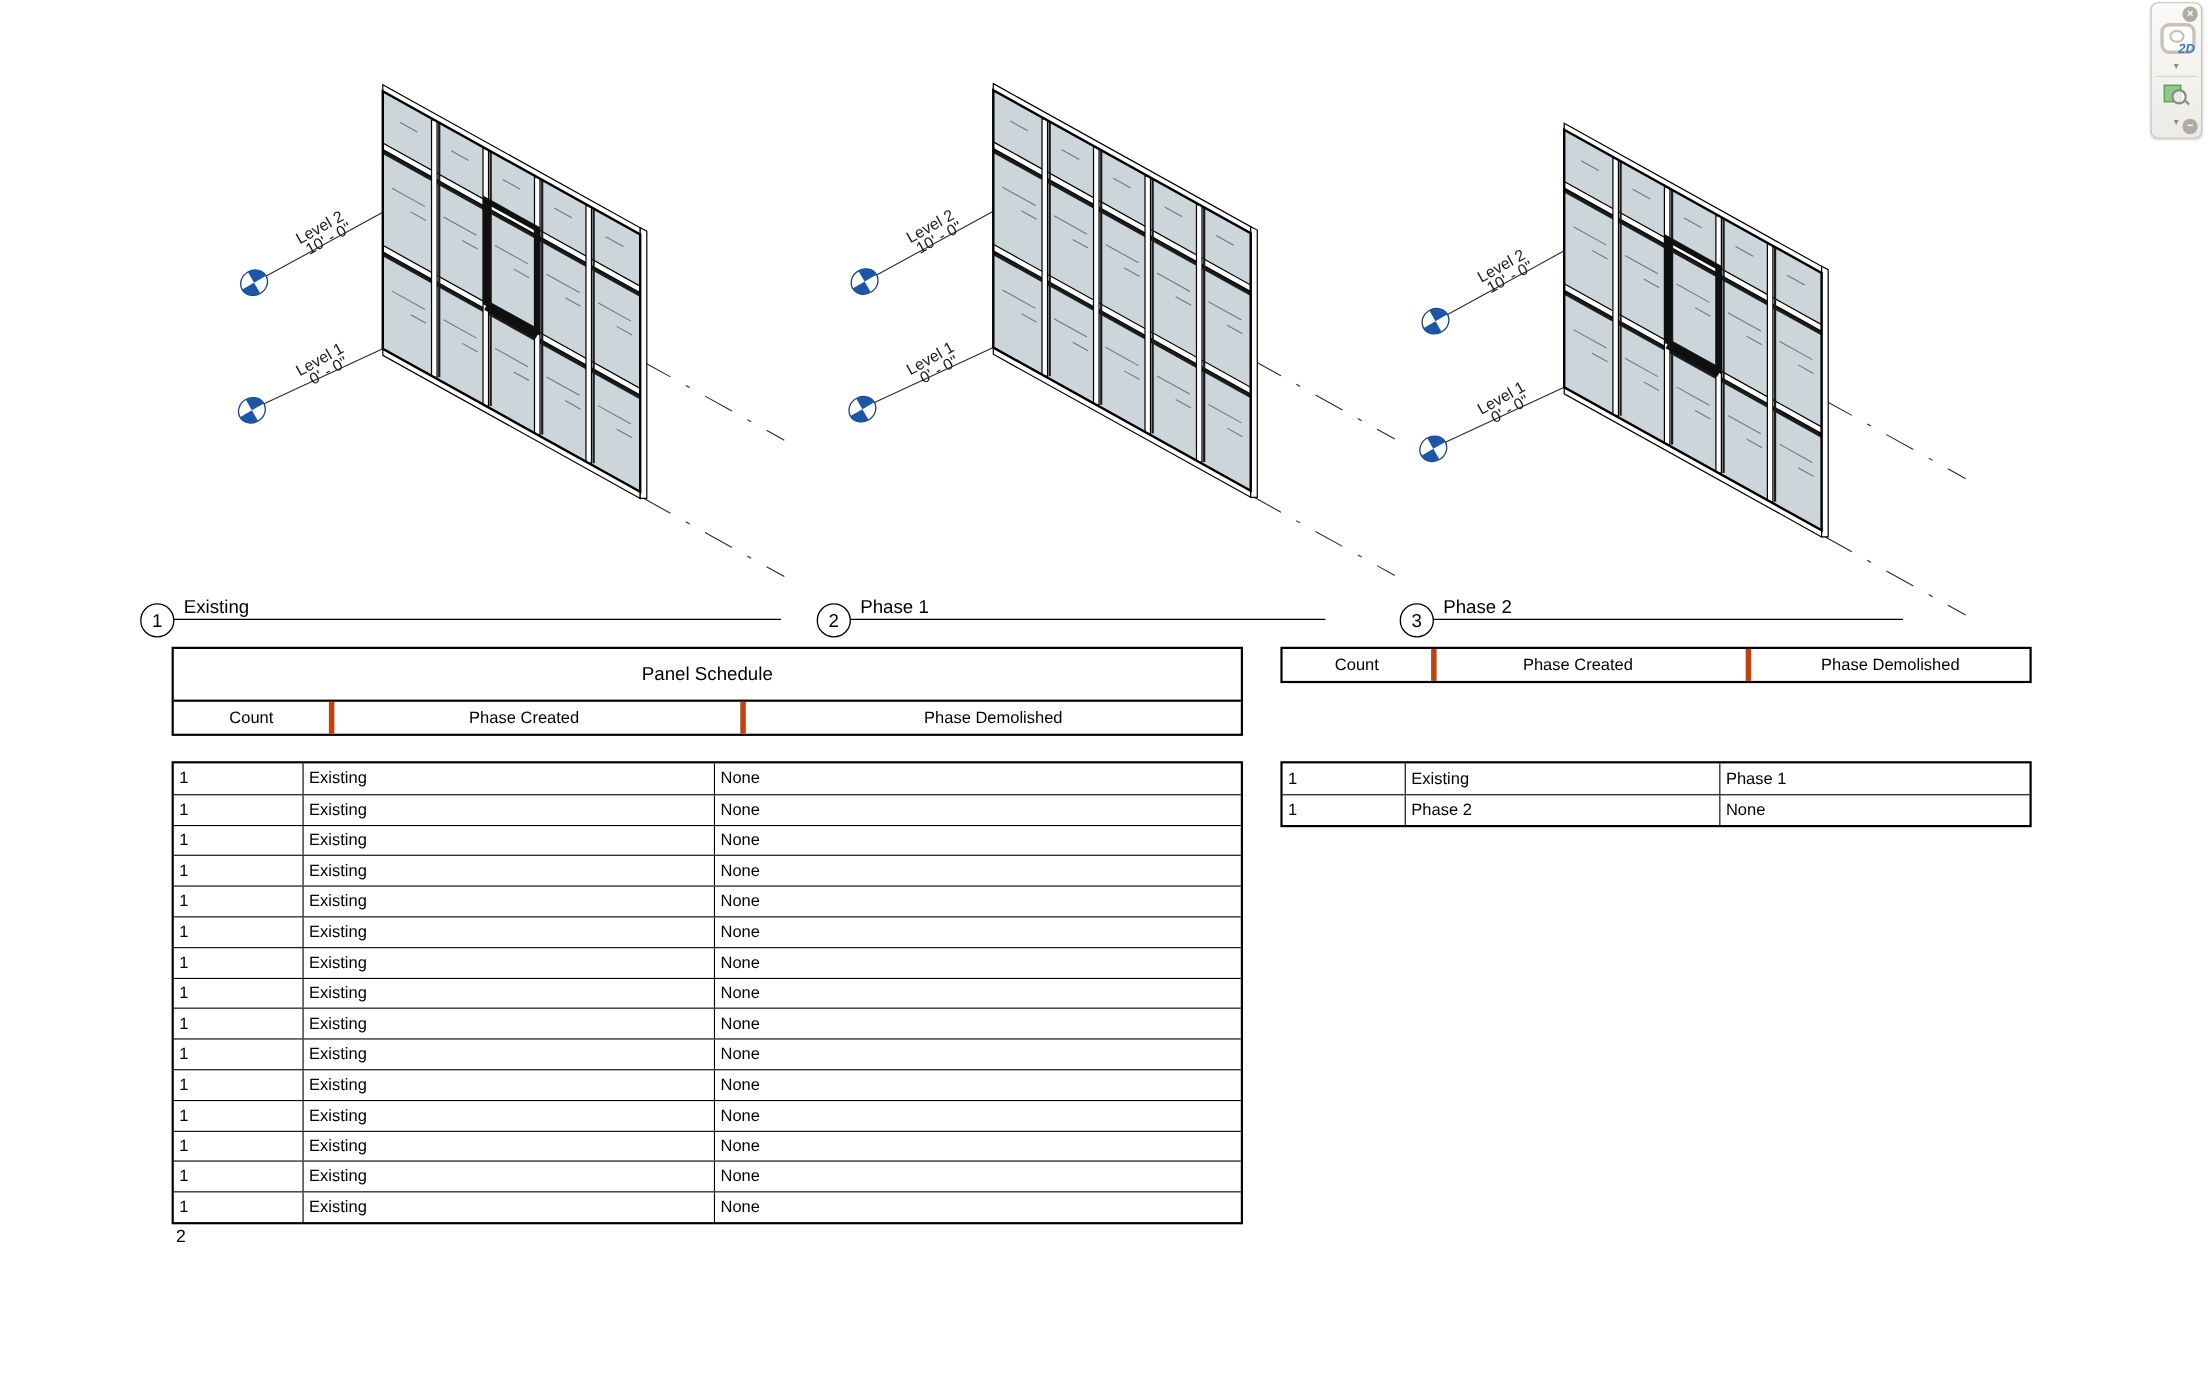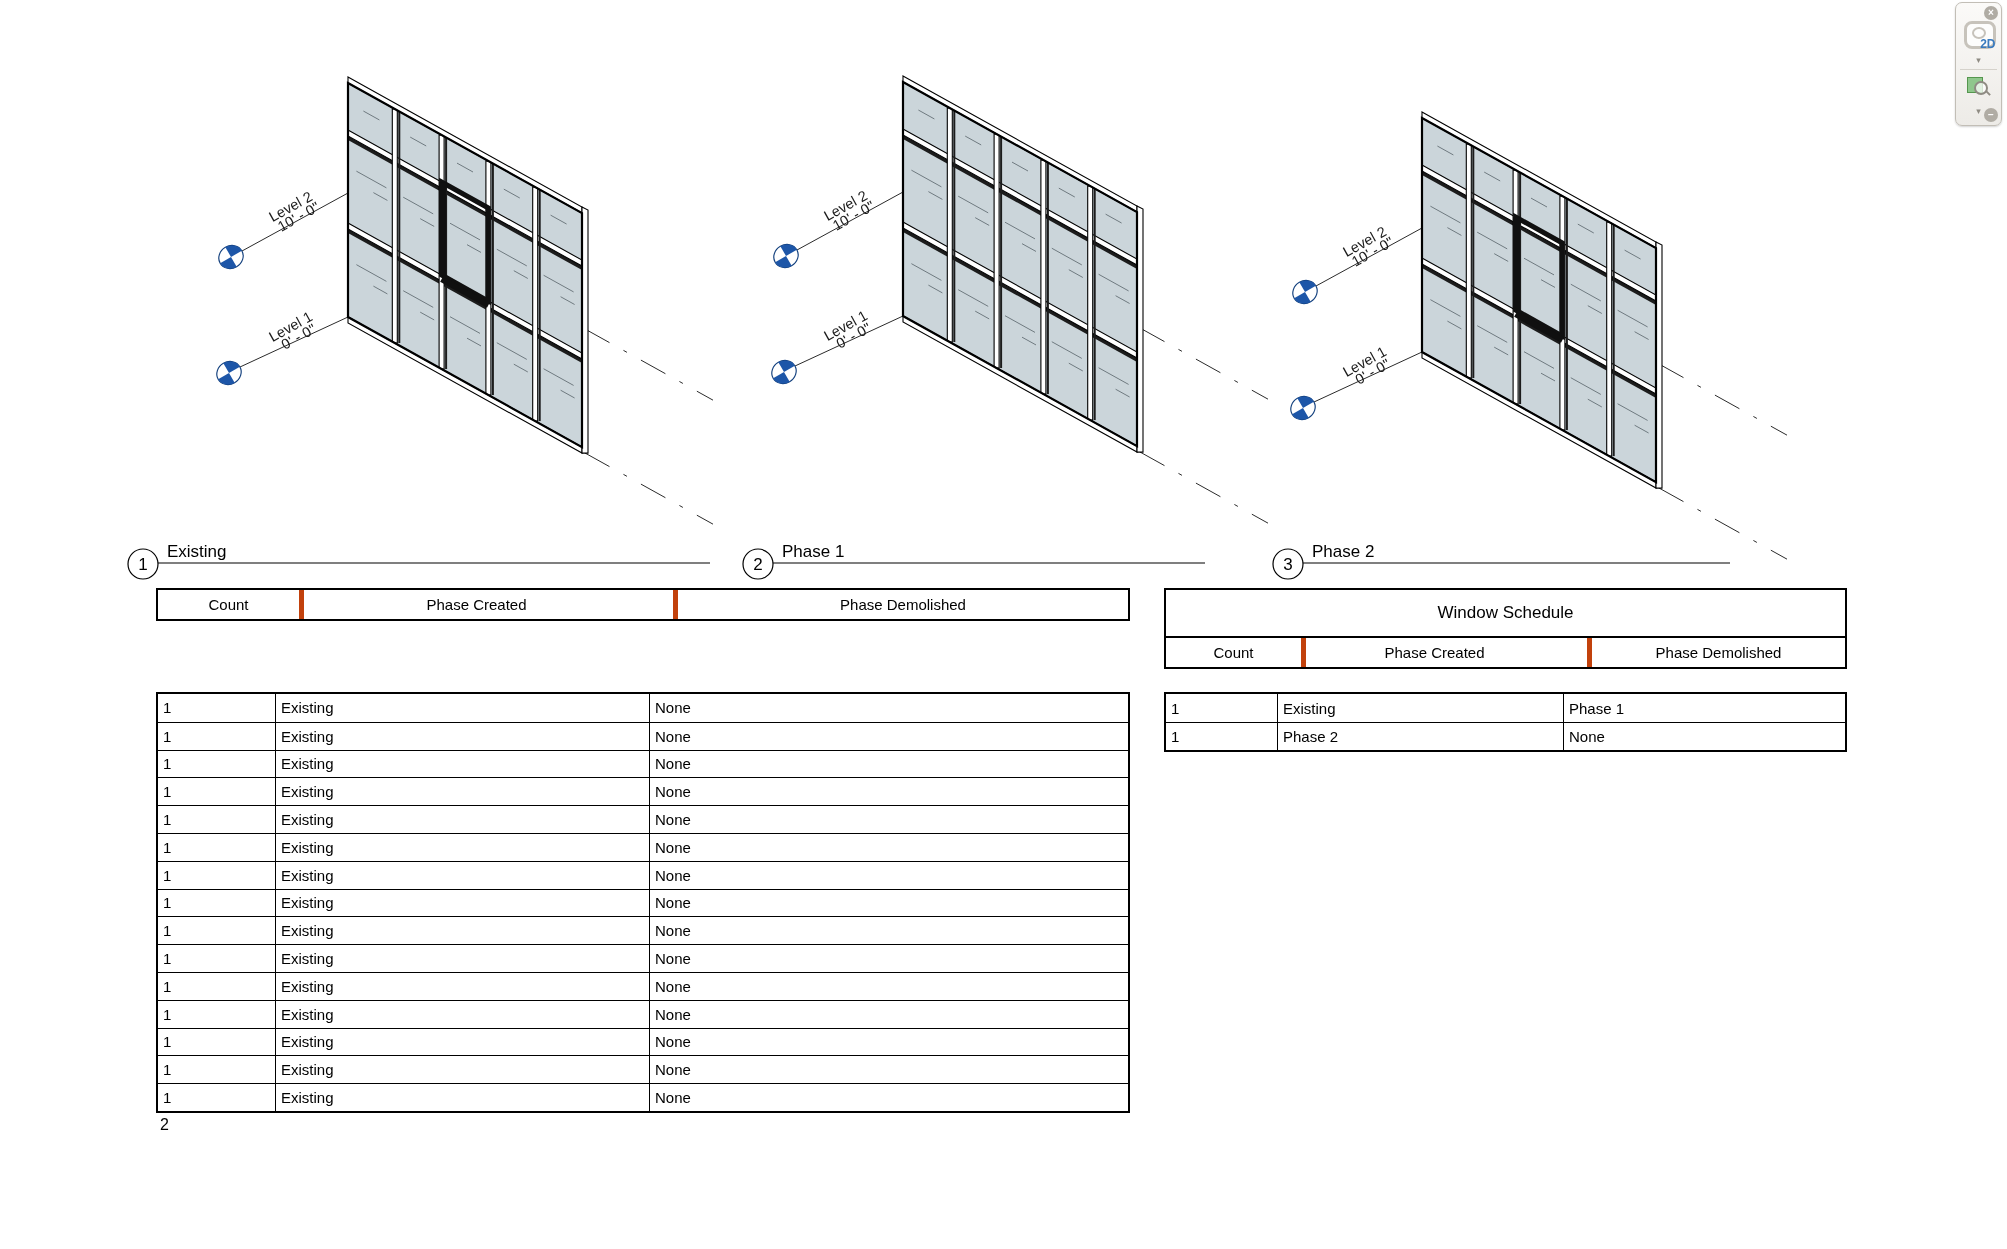--- a/index.html
+++ b/index.html
@@ -29,21 +29,21 @@
   .nav-close,.nav-collapse{position:absolute;width:14px;height:14px;border-radius:50%;
           background:#b0aca4;color:#fff;font-size:10px;line-height:14px;text-align:center;
           font-weight:bold;cursor:default;}
   .nav-close{top:3px;right:3px;}
   .nav-collapse{bottom:3px;right:3px;}
   .nav-wheel{position:absolute;top:18px;left:50%;transform:translateX(-50%);width:34px;height:30px;}
   .nav-wheel-ring{position:absolute;left:2px;top:0;width:26px;height:22px;border:3px solid #c7c3bb;
           border-radius:8px;background:#fdfdfc;}
   .nav-wheel-ring:after{content:"";position:absolute;left:5px;top:3px;width:10px;height:8px;
           border:2px solid #c7c3bb;border-radius:50%;}
-  .nav-2d{position:absolute;right:0;bottom:0;font-size:12px;font-weight:bold;color:#3a7bbf;}
+  .nav-2d{position:absolute;right:0;bottom:0;font-size:12px;font-weight:bold;color:#3a7bbf;font-style:italic;}
   .nav-chevron{position:absolute;width:100%;text-align:center;font-size:9px;color:#8f8b83;}
   .nav-chevron.c1{top:52px;}
   .nav-chevron.c2{top:103px;}
   .nav-sep{position:absolute;top:66px;left:4px;right:4px;border-top:1px solid #d5d2cb;}
   .nav-zoom{position:absolute;top:72px;left:50%;transform:translateX(-50%);width:24px;height:24px;}
   .nav-zoom-sq{position:absolute;left:0;top:2px;width:14px;height:14px;background:#8fc78c;
           border:1px solid #55964e;}
   .nav-zoom-lens{position:absolute;left:7px;top:6px;width:10px;height:10px;border:2px solid #8f8b83;
           border-radius:50%;background:rgba(255,255,255,.75);}
   .nav-zoom-handle{position:absolute;left:18px;top:17px;width:6px;height:2px;background:#8f8b83;
@@ -270,20 +270,21 @@
       </g>
       <g>
         <line x1="1303" y1="563" x2="1730" y2="563" stroke="#000" stroke-width="1.2"></line>
         <circle cx="1288" cy="564" r="15" fill="#fff" stroke="#000" stroke-width="1.2"></circle>
         <text x="1288" y="570" text-anchor="middle" font-size="17" fill="#000">3</text>
         <text x="1312" y="557" font-size="17" fill="#000">Phase 2</text>
       </g>
     </svg>
   <div id="schedules">
       <div class="sched-head" style="left: 156px; top: 588px; width: 974px;">
+        <div class="sched-title" style="height: 48px;">Panel Schedule</div>
         <div class="sched-cols" style="grid-template-columns: 117px 374px 479px; height: 29px;">
           <div class="sched-colcell">Count</div>
           <div class="sched-colcell">Phase Created</div>
           <div class="sched-colcell">Phase Demolished</div>
         </div>
       </div>
       <div class="sched-body" style="left: 156px; top: 692px; width: 974px;">
         <div class="sched-row" style="grid-template-columns: 117px 374px 479px; height: 27.8px;">
           <div class="sched-cell">1</div>
           <div class="sched-cell">Existing</div>
@@ -355,21 +356,20 @@
           <div class="sched-cell">None</div>
         </div>
         <div class="sched-row" style="grid-template-columns: 117px 374px 479px; height: 27.8px;">
           <div class="sched-cell">1</div>
           <div class="sched-cell">Existing</div>
           <div class="sched-cell">None</div>
         </div>
       </div>
       <div class="sched-total" style="left: 160px; top: 1116px;">2</div>
       <div class="sched-head" style="left: 1164px; top: 588px; width: 683px;">
-        <div class="sched-title" style="height: 48px;">Window Schedule</div>
         <div class="sched-cols" style="grid-template-columns: 111px 286px 282px; height: 29px;">
           <div class="sched-colcell">Count</div>
           <div class="sched-colcell">Phase Created</div>
           <div class="sched-colcell">Phase Demolished</div>
         </div>
       </div>
       <div class="sched-body" style="left: 1164px; top: 692px; width: 683px;">
         <div class="sched-row" style="grid-template-columns: 111px 286px 282px; height: 28px;">
           <div class="sched-cell">1</div>
           <div class="sched-cell">Existing</div>

